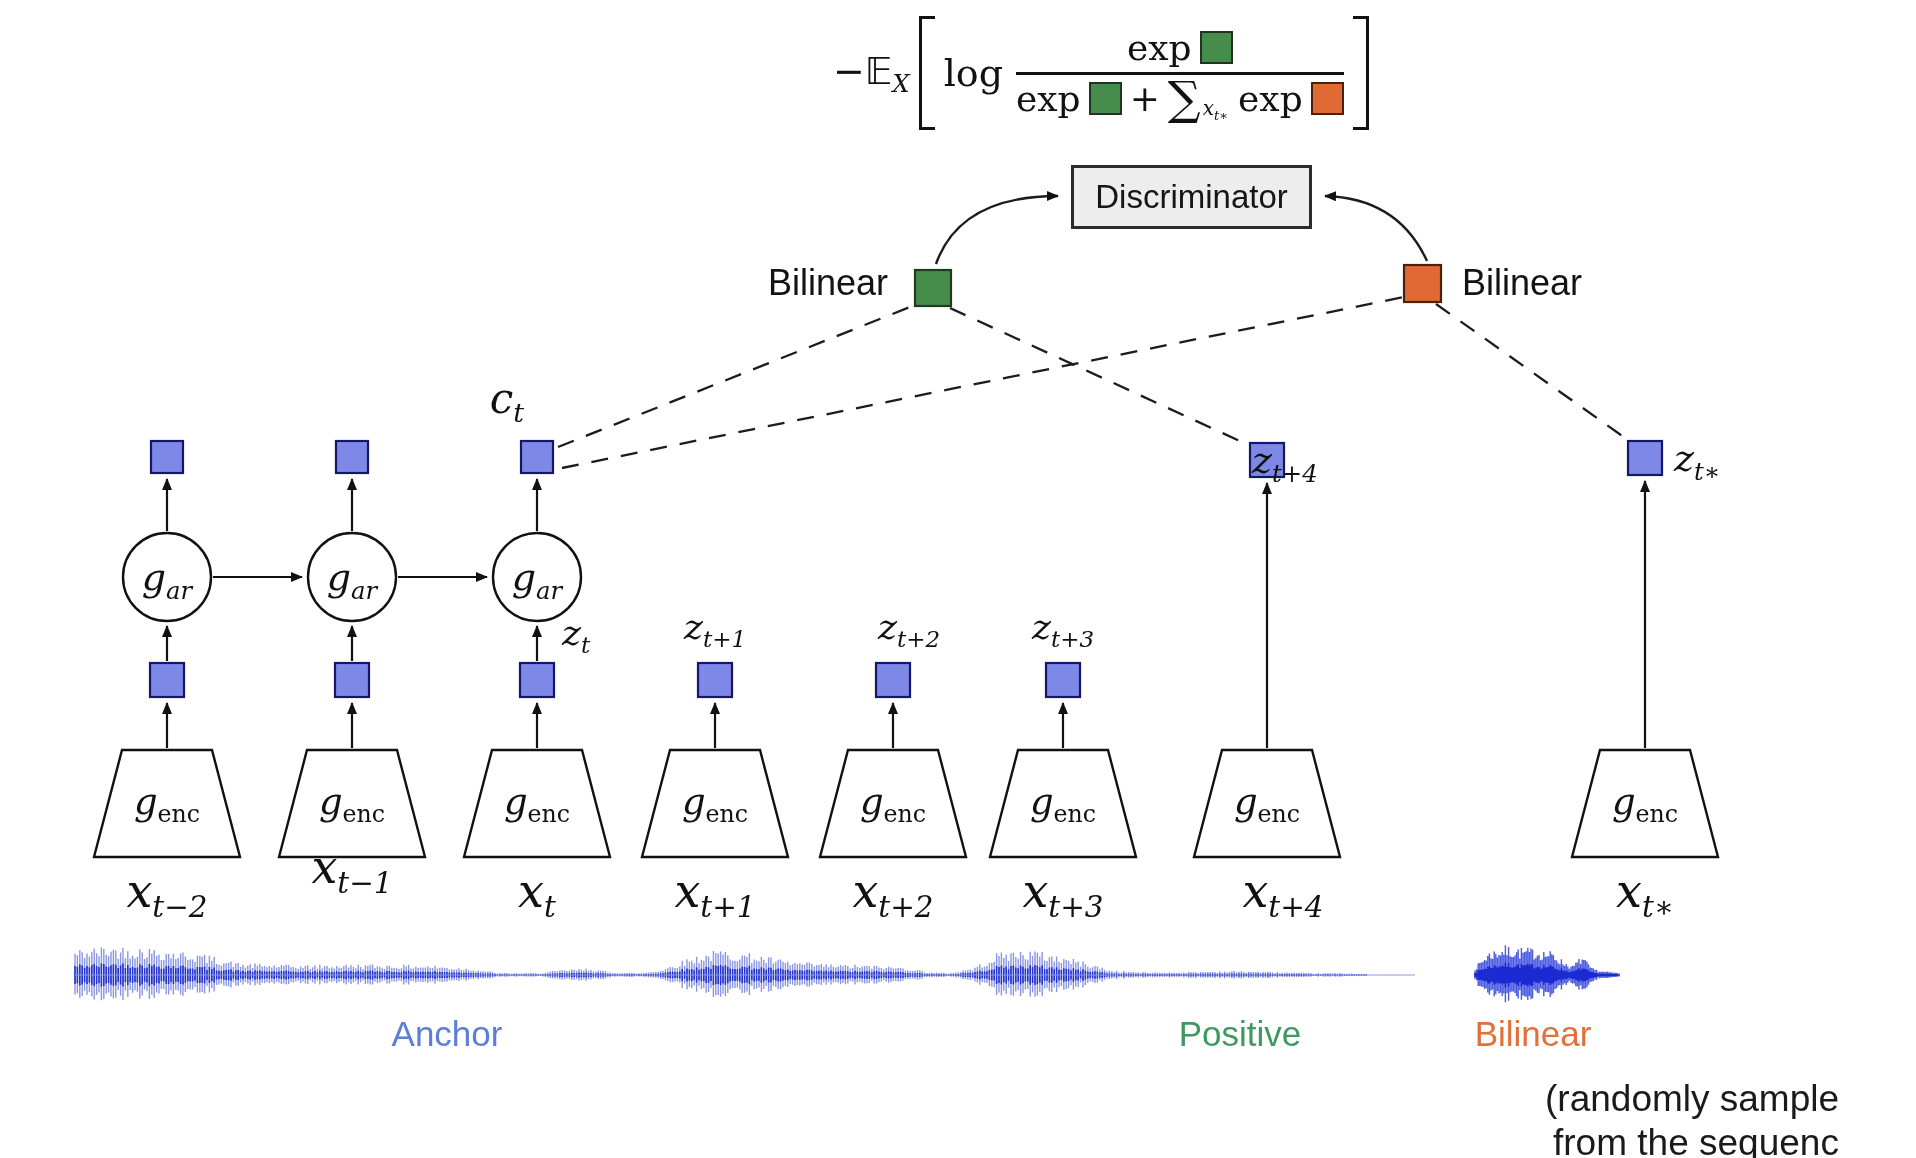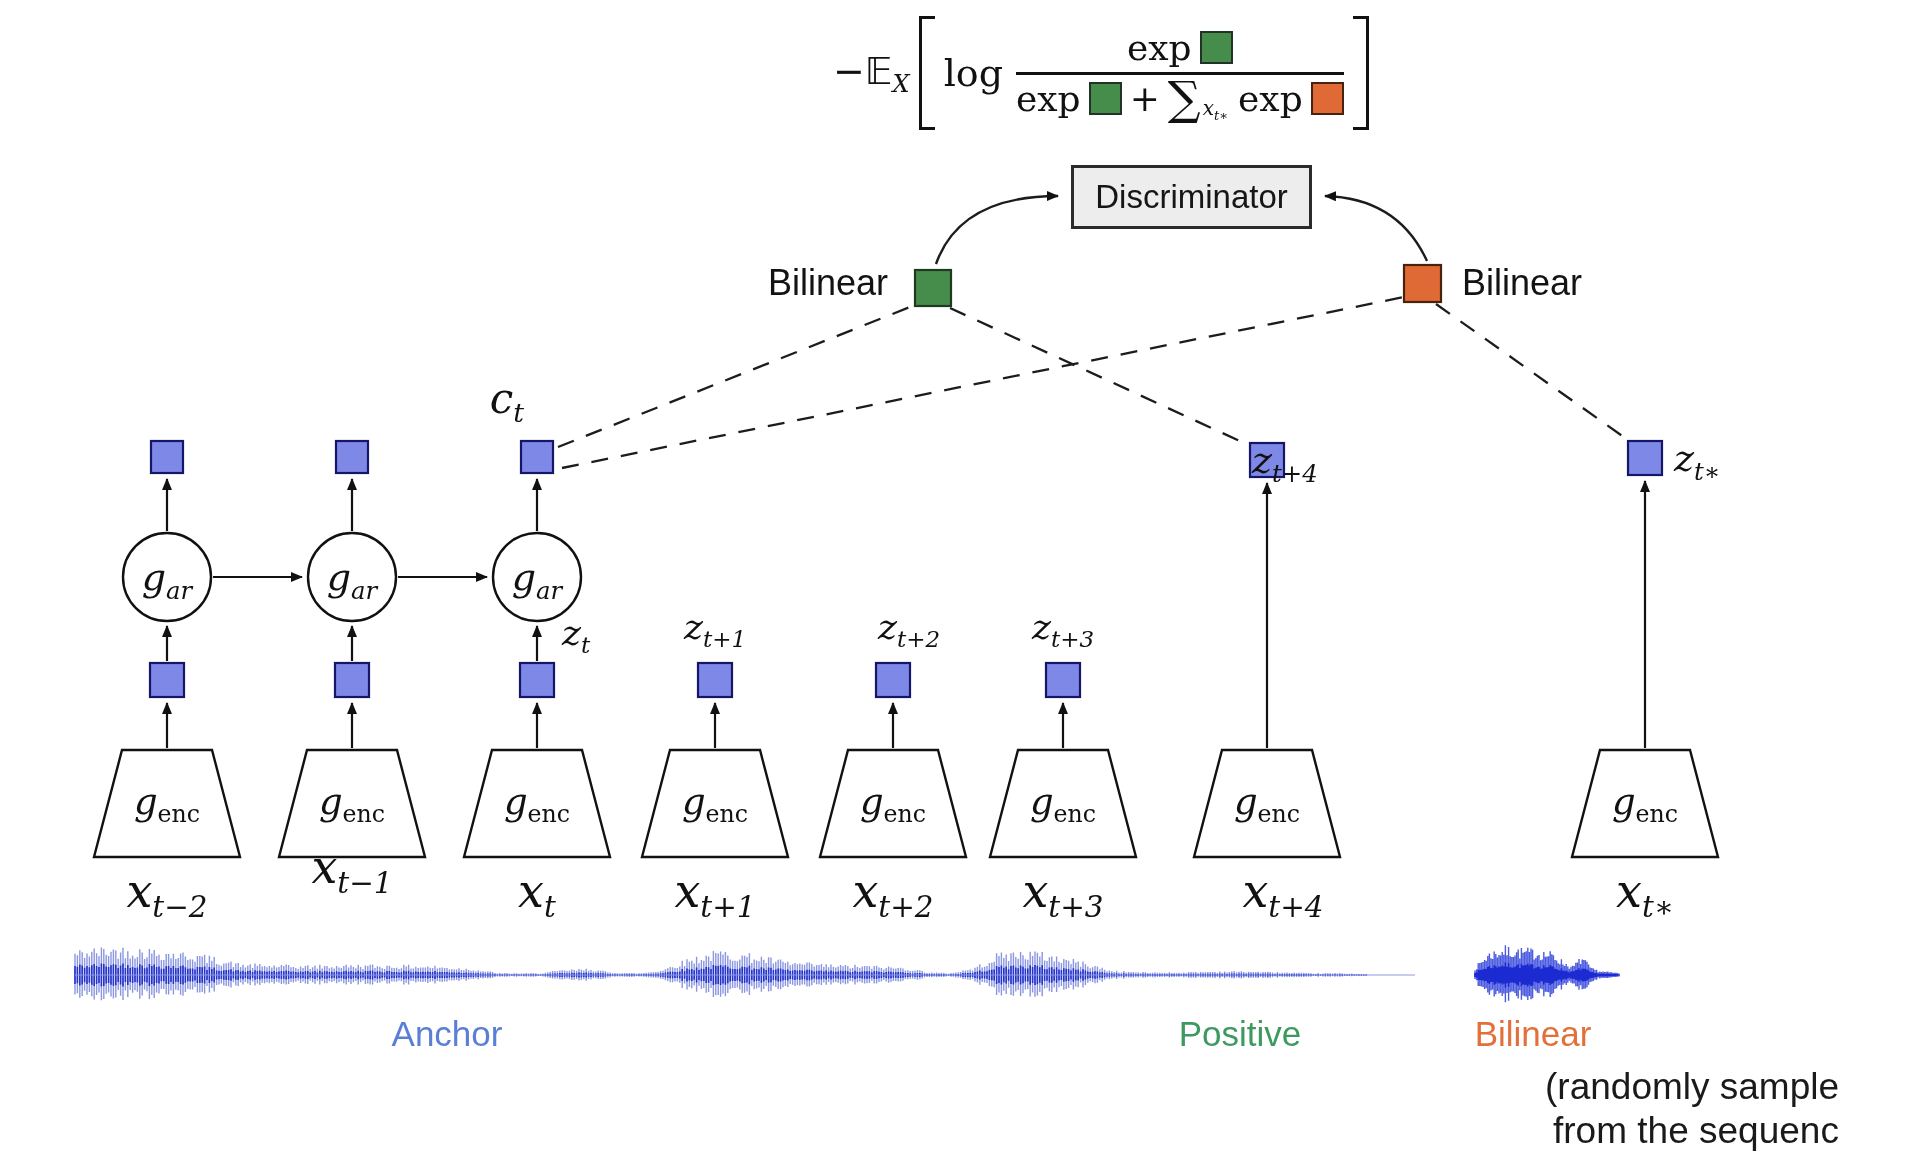--- a/index.html
+++ b/index.html
@@ -29,21 +29,21 @@
   .sum-wrap{display:inline-flex;align-items:flex-end;}
   .sum-glyph{font-size:46px;line-height:0.9;font-style:normal;}
   .sum-sub{font-size:20px;font-style:italic;margin:0 2px -4px 2px;}
   .sum-sub sub{font-size:13px;}
   
   #discriminator{position:absolute;left:1071px;top:165px;width:241px;height:64px;z-index:3;
      background:var(--disc-bg,#ededed);border:3px solid #2b2b2b;box-sizing:border-box;
      display:flex;align-items:center;justify-content:center;font-size:33px;color:#161616;}
   .bilinear{font-size:36px;color:#131313;}
   .wave-label{font-size:35px;z-index:3;}
-  #note1,#note2{font-size:37px;color:#1a1a1a;z-index:4;}
+  #note1,#note2{font-size:37px;color:#1a1a1a;z-index:4;margin-top:12px;}
   #watermark{font-size:44px;color:var(--watermark,#b5b5b5);z-index:3;letter-spacing:4px;
      font-family:"DejaVu Sans",sans-serif;}
 </style>
 </head>
 <body>
 
 <div id="stage">
 
   <svg id="diagram-svg" width="1916" height="1158" viewBox="0 0 1916 1158">
     <defs>

